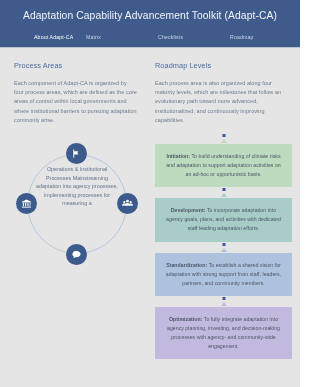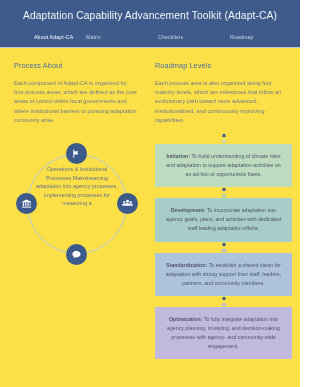--- a/index.html
+++ b/index.html
@@ -2,21 +2,21 @@
 <html><head>
 <meta charset="utf-8">
 <style>
   * { box-sizing: border-box; margin: 0; padding: 0; }
   html, body {
     width: 300px; height: 387px;
     background: #ffffff;
     font-family: "Liberation Sans", sans-serif;
     overflow: hidden;
   }
-  #app { width: 300px; height: 387px; position: relative; background: #fde047; }
+  #app { width: 300px; height: 387px; position: relative; background: #e5e5e5; }
 
   
   .header {
     background: #3e5b8c;
     padding: 9px 0 0 0;
     height: 47px;
     position: relative;
   }
   .header-title {
     color: #f2f5f9;
@@ -155,21 +155,21 @@
       <div class="nav-item">Matrix</div>
       <div class="nav-item">Checklists</div>
       <div class="nav-item">Roadmap</div>
     </div>
   </div>
   <div class="header-rule"></div>
 
   <div class="content">
 
     <div class="col-left">
-      <div class="col-heading">Process About</div>
+      <div class="col-heading">Process Areas</div>
       <div class="col-body">Each component of Adapt-CA is organized by four process areas, which are defined as the core areas of control within local governments and where institutional barriers to pursuing adaptation commonly arise.</div>
 
       <div class="circle-wrap">
         <div class="circle-ring" style="border-color: rgb(185, 200, 221);"></div>
 
         <div class="circle-center">Operations &amp; Institutional Processes Mainstreaming adaptation into agency processes, implementing processes for measuring a</div>
 
         <div class="node node-top" style="background: rgb(60, 90, 139);">
           <span>
             <svg viewBox="0 0 24 24">

